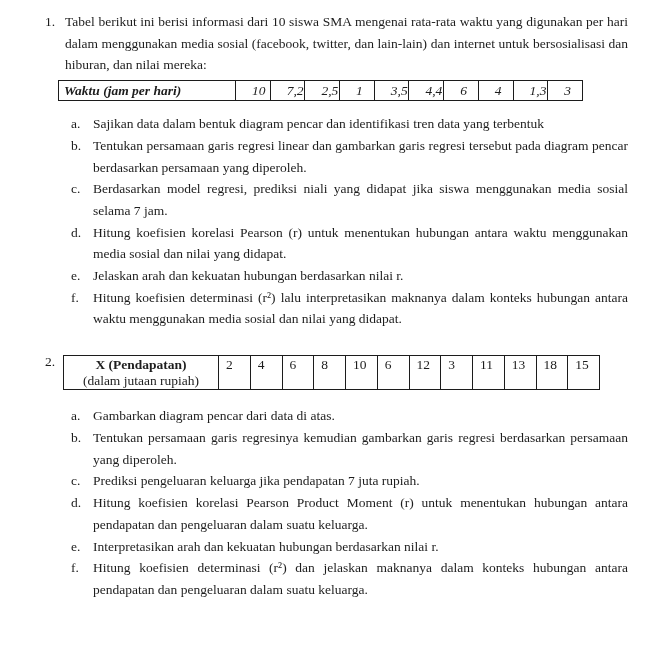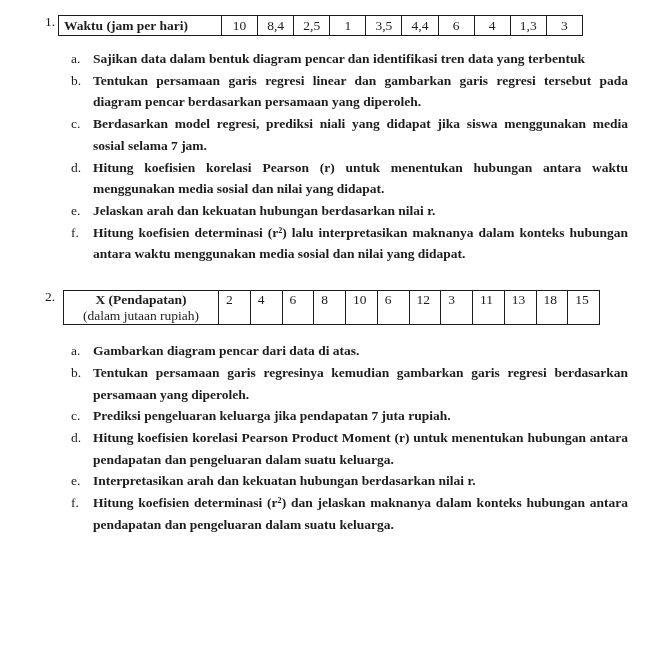--- a/index.html
+++ b/index.html
@@ -49,22 +49,23 @@
     overflow: hidden;
   }
   
   table.t1 {
     width: 525px;
     margin-left: -7px;
   }
   .t1 td {
     height: 19px;
     text-align: center;
-    padding: 0 2px;
+    padding: 0 16px;
     line-height: 19px;
+    font-style: italic;
   }
   .t1 td.lbl {
     width: 155px;
     font-weight: bold;
     text-align: left;
     padding-left: 5px;
   }
   
   table.t2 {
     width: 537px;
@@ -101,38 +102,38 @@
     display: flex;
     line-height: 21.7px;
   }
   .letter {
     flex: 0 0 22px;
     margin-left: 6px;
   }
   .itext {
     flex: 1;
     text-align: justify;
-    font-weight: bold;
   }
 </style>
 </head>
 <body>
 
 <div class="page">
 
   <div class="problem">
     <div class="pnum">1.</div>
     <div class="pbody">
+      <p class="intro">Tabel berikut ini berisi informasi dari 10 siswa SMA mengenai rata-rata waktu yang digunakan per hari dalam menggunakan media sosial (facebook, twitter, dan lain-lain) dan internet untuk bersosialisasi dan hiburan, dan nilai mereka:</p>
 
       <table class="dtable t1">
         <tbody>
           <tr>
             <td class="lbl">Waktu (jam per hari)</td>
             <td>10</td>
-            <td>8,4</td>
+            <td>7,2</td>
             <td>2,5</td>
             <td>1</td>
             <td>3,5</td>
             <td>4,4</td>
             <td>6</td>
             <td>4</td>
             <td>1,3</td>
             <td>3</td>
           </tr>
         </tbody>

